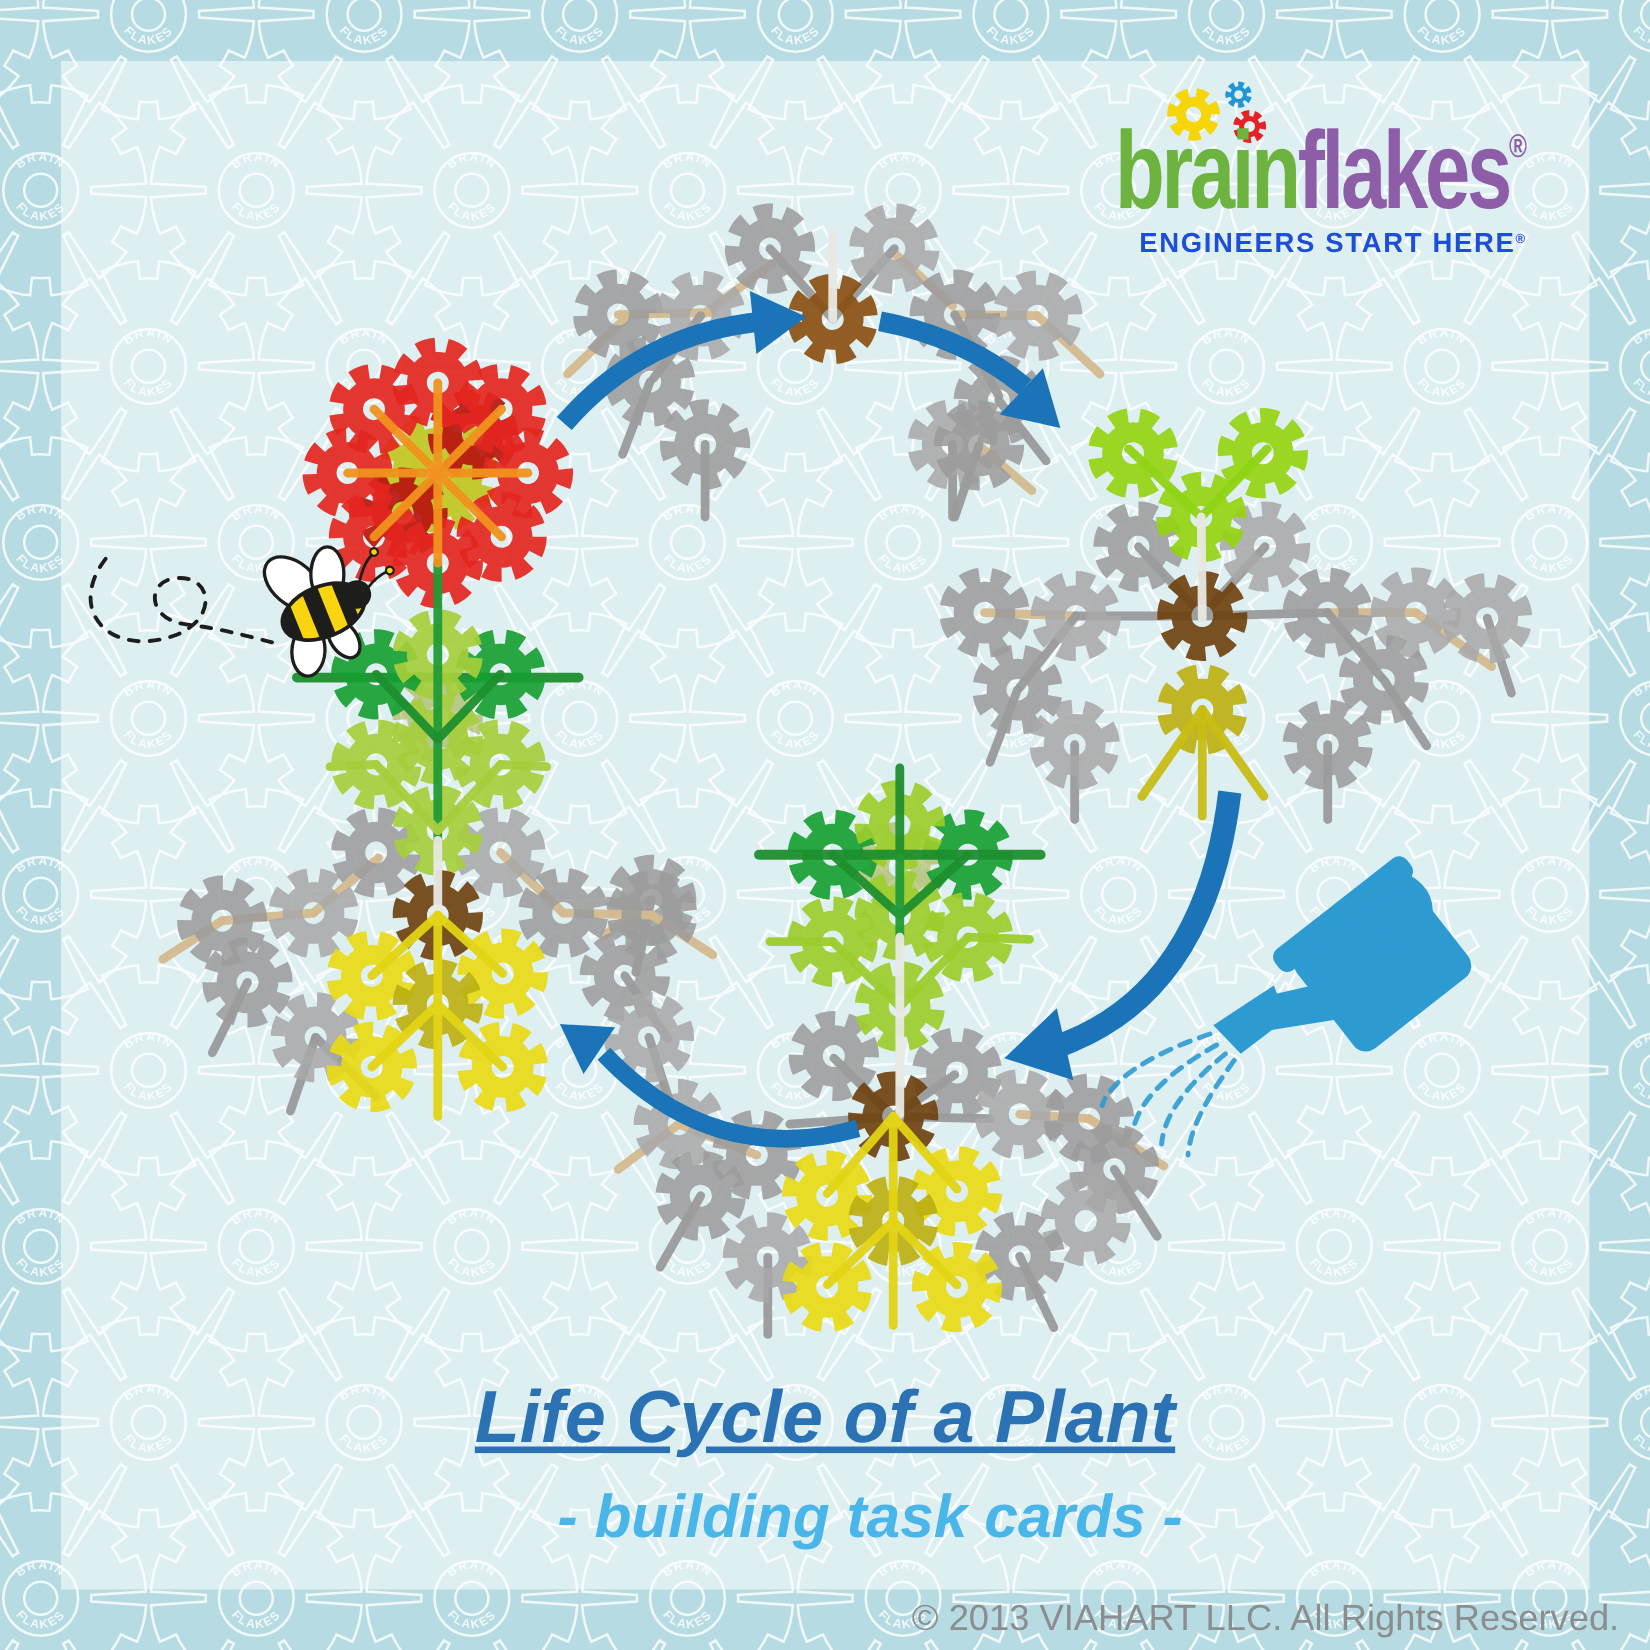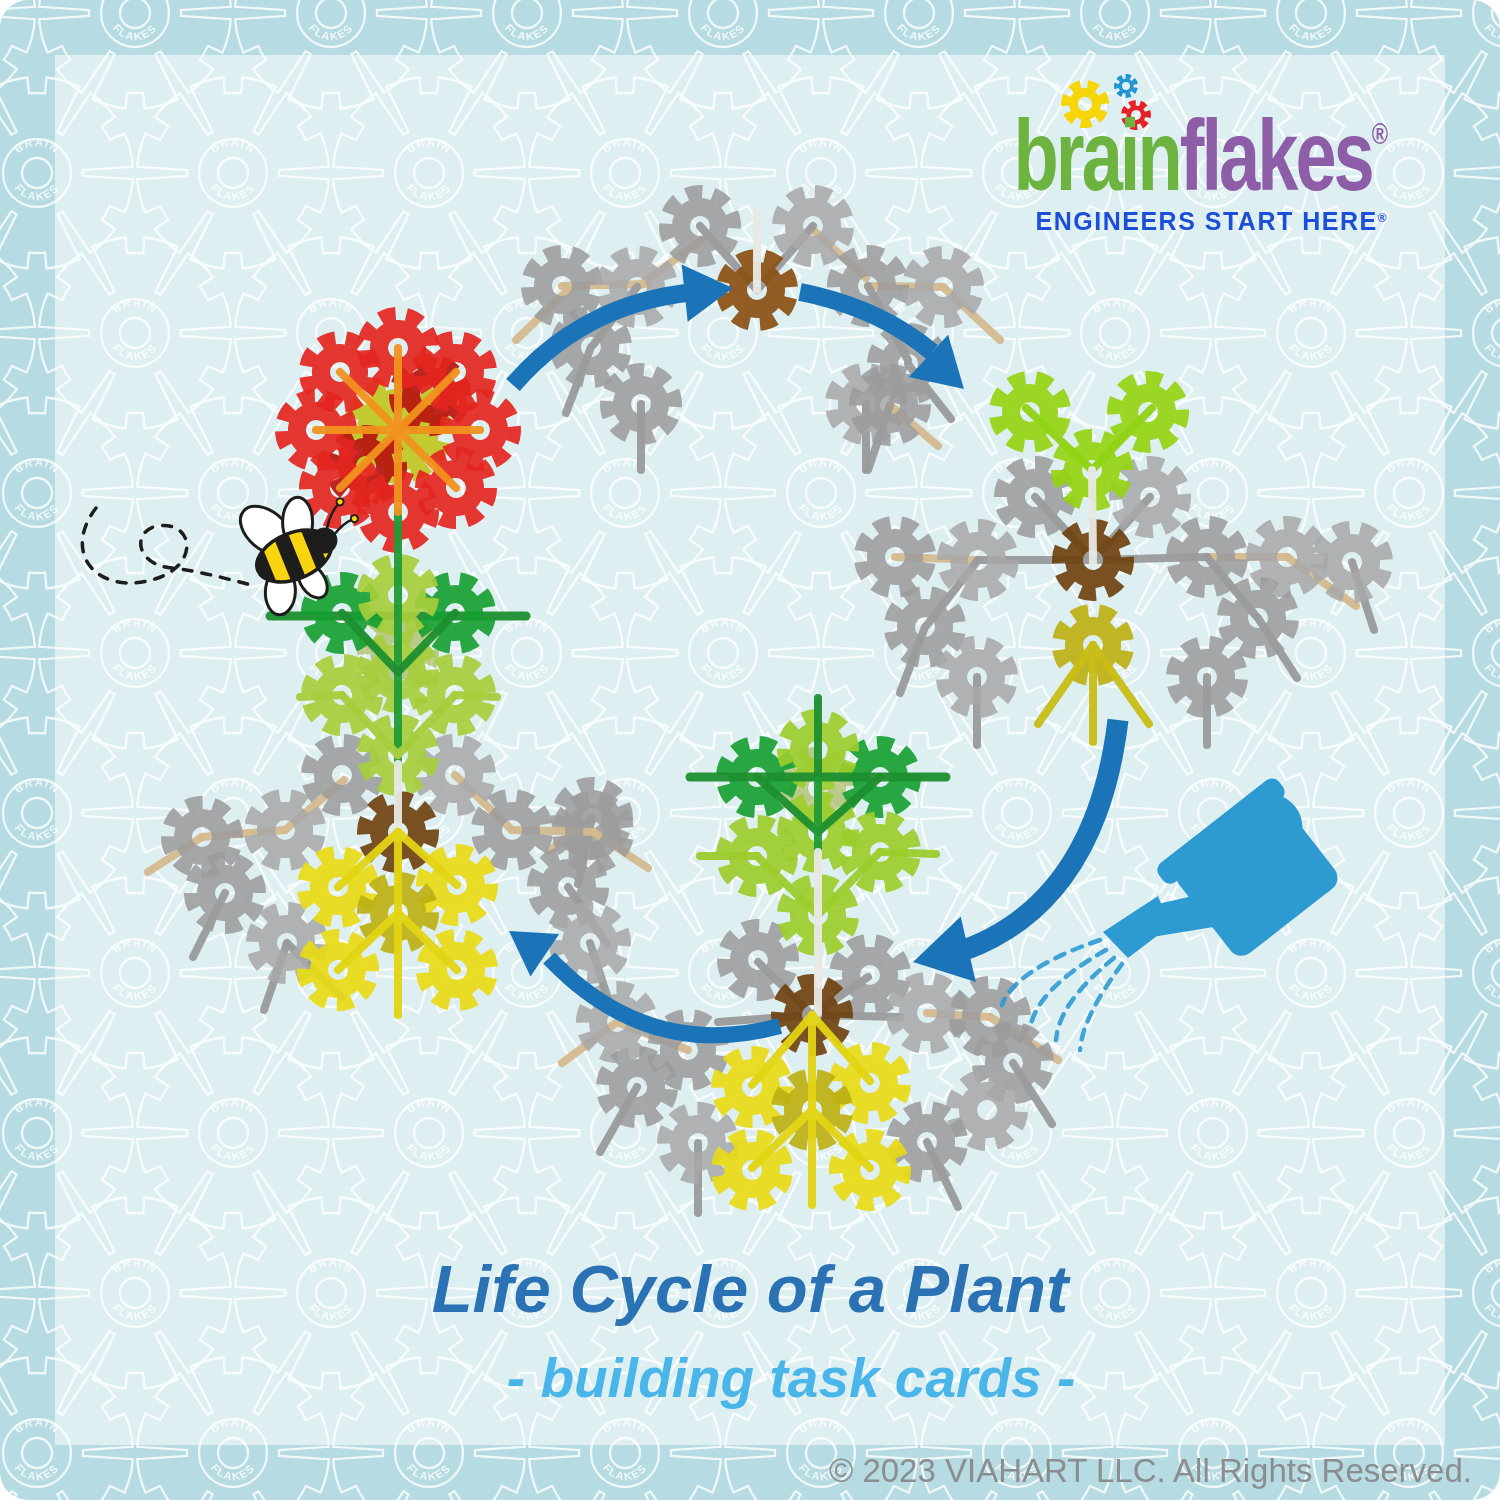--- a/index.html
+++ b/index.html
@@ -7,29 +7,29 @@
          font-family:"Liberation Sans","DejaVu Sans",sans-serif;background:#b6dbe2;}
   #scene{position:absolute;left:0;top:0;z-index:1;}
   .txt{position:absolute;z-index:3;}
   .logo{top:108px;right:112px;text-align:right;}
   .brand{font-weight:bold;font-size:100px;letter-spacing:-4px;line-height:.95;
          white-space:nowrap;transform:scaleX(.74);transform-origin:100% 50%;}
   .brand .rmark{font-size:30px;vertical-align:46px;letter-spacing:0;}
   .tagline{margin-top:4px;font-size:25px;letter-spacing:1.5px;font-weight:bold;white-space:nowrap;}
   .tagline .rmark{font-size:12px;vertical-align:8px;}
   .title{top:1250px;left:0;width:1500px;text-align:center;
-         font-size:67px;font-weight:bold;font-style:italic;letter-spacing:0;}
+         font-size:67px;font-weight:bold;font-style:italic;letter-spacing:0;text-decoration:underline;}
   .subtitle{top:1346px;left:0;width:1500px;text-align:center;
          font-size:55px;font-style:italic;font-weight:bold;padding-left:41px;}
   .copyright{top:1452px;right:28px;font-size:33px;}
 </style>
 </head>
 <body>
 
-<div id="stage" style="background: rgb(182, 219, 226); border-radius: 28px;">
+<div id="stage" style="background: rgb(182, 219, 226);">
   <svg id="scene" width="1500" height="1500" viewBox="0 0 1500 1500">
       <defs>
         <path id="wmTopArc" d="M-23.4,-13.5 A27,27 0 0 1 23.4,-13.5" fill="none"></path>
         <path id="wmBotArc" d="M-23.4,13.5 A27,27 0 0 0 23.4,13.5" fill="none"></path>
         <g id="wmFlake" stroke="#ffffff" fill="none" stroke-width="2.3">
           <path d="M95.8,6.2 A96,96 0 0 1 87.5,39.5 L72.9,32.9 A80,80 0 0 1 64.9,46.7 L77.9,56.1 A96,96 0 0 1 53.3,79.8 L25.5,38.3 A46,46 0 0 1 20.4,41.2 L42.5,86.1 A96,96 0 0 1 9.6,95.5 L8.0,79.6 A80,80 0 0 1 -8.0,79.6 L-9.6,95.5 A96,96 0 0 1 -42.5,86.1 L-20.4,41.2 A46,46 0 0 1 -25.5,38.3 L-53.3,79.8 A96,96 0 0 1 -77.9,56.1 L-64.9,46.7 A80,80 0 0 1 -72.9,32.9 L-87.5,39.5 A96,96 0 0 1 -95.8,6.2 L-45.9,3.0 A46,46 0 0 1 -45.9,-3.0 L-95.8,-6.2 A96,96 0 0 1 -87.5,-39.5 L-72.9,-32.9 A80,80 0 0 1 -64.9,-46.7 L-77.9,-56.1 A96,96 0 0 1 -53.3,-79.8 L-25.5,-38.3 A46,46 0 0 1 -20.4,-41.2 L-42.5,-86.1 A96,96 0 0 1 -9.6,-95.5 L-8.0,-79.6 A80,80 0 0 1 8.0,-79.6 L9.6,-95.5 A96,96 0 0 1 42.5,-86.1 L20.4,-41.2 A46,46 0 0 1 25.5,-38.3 L53.3,-79.8 A96,96 0 0 1 77.9,-56.1 L64.9,-46.7 A80,80 0 0 1 72.9,-32.9 L87.5,-39.5 A96,96 0 0 1 95.8,-6.2 L45.9,-3.0 A46,46 0 0 1 45.9,3.0 L95.8,6.2 Z"></path>
           <circle r="34"></circle>
           <circle r="15"></circle>
           <text font-size="11" font-weight="bold" letter-spacing="1.5" fill="#ffffff" stroke="none" text-anchor="middle"><textPath href="#wmTopArc" startOffset="50%">BRAIN</textPath></text>
           <text font-size="11" font-weight="bold" letter-spacing="1.5" fill="#ffffff" stroke="none" text-anchor="middle"><textPath href="#wmBotArc" startOffset="50%">FLAKES</textPath></text>
@@ -383,14 +383,14 @@
       </g>
     </svg>
 
   <div class="txt logo">
     <div class="brand"><span style="color: rgb(109, 179, 63);">brain</span><span style="color: rgb(141, 93, 167);">flakes</span><span class="rmark" style="color: rgb(141, 93, 167);">®</span></div>
     <div class="tagline" style="color: #1d4ed8;"><span>ENGINEERS START HERE</span><span class="rmark">®</span></div>
   </div>
 
   <div class="txt title" style="color: rgb(42, 114, 180);">Life Cycle of a Plant</div>
   <div class="txt subtitle" style="color: rgb(73, 181, 232);">- building task cards -</div>
-  <div class="txt copyright" style="color: rgb(139, 141, 142);">© 2023 VIAHART LLC. All Rights Reserved.</div>
+  <div class="txt copyright" style="color: rgb(139, 141, 142);">© 2013 VIAHART LLC. All Rights Reserved.</div>
 </div>
 
 </body></html>

